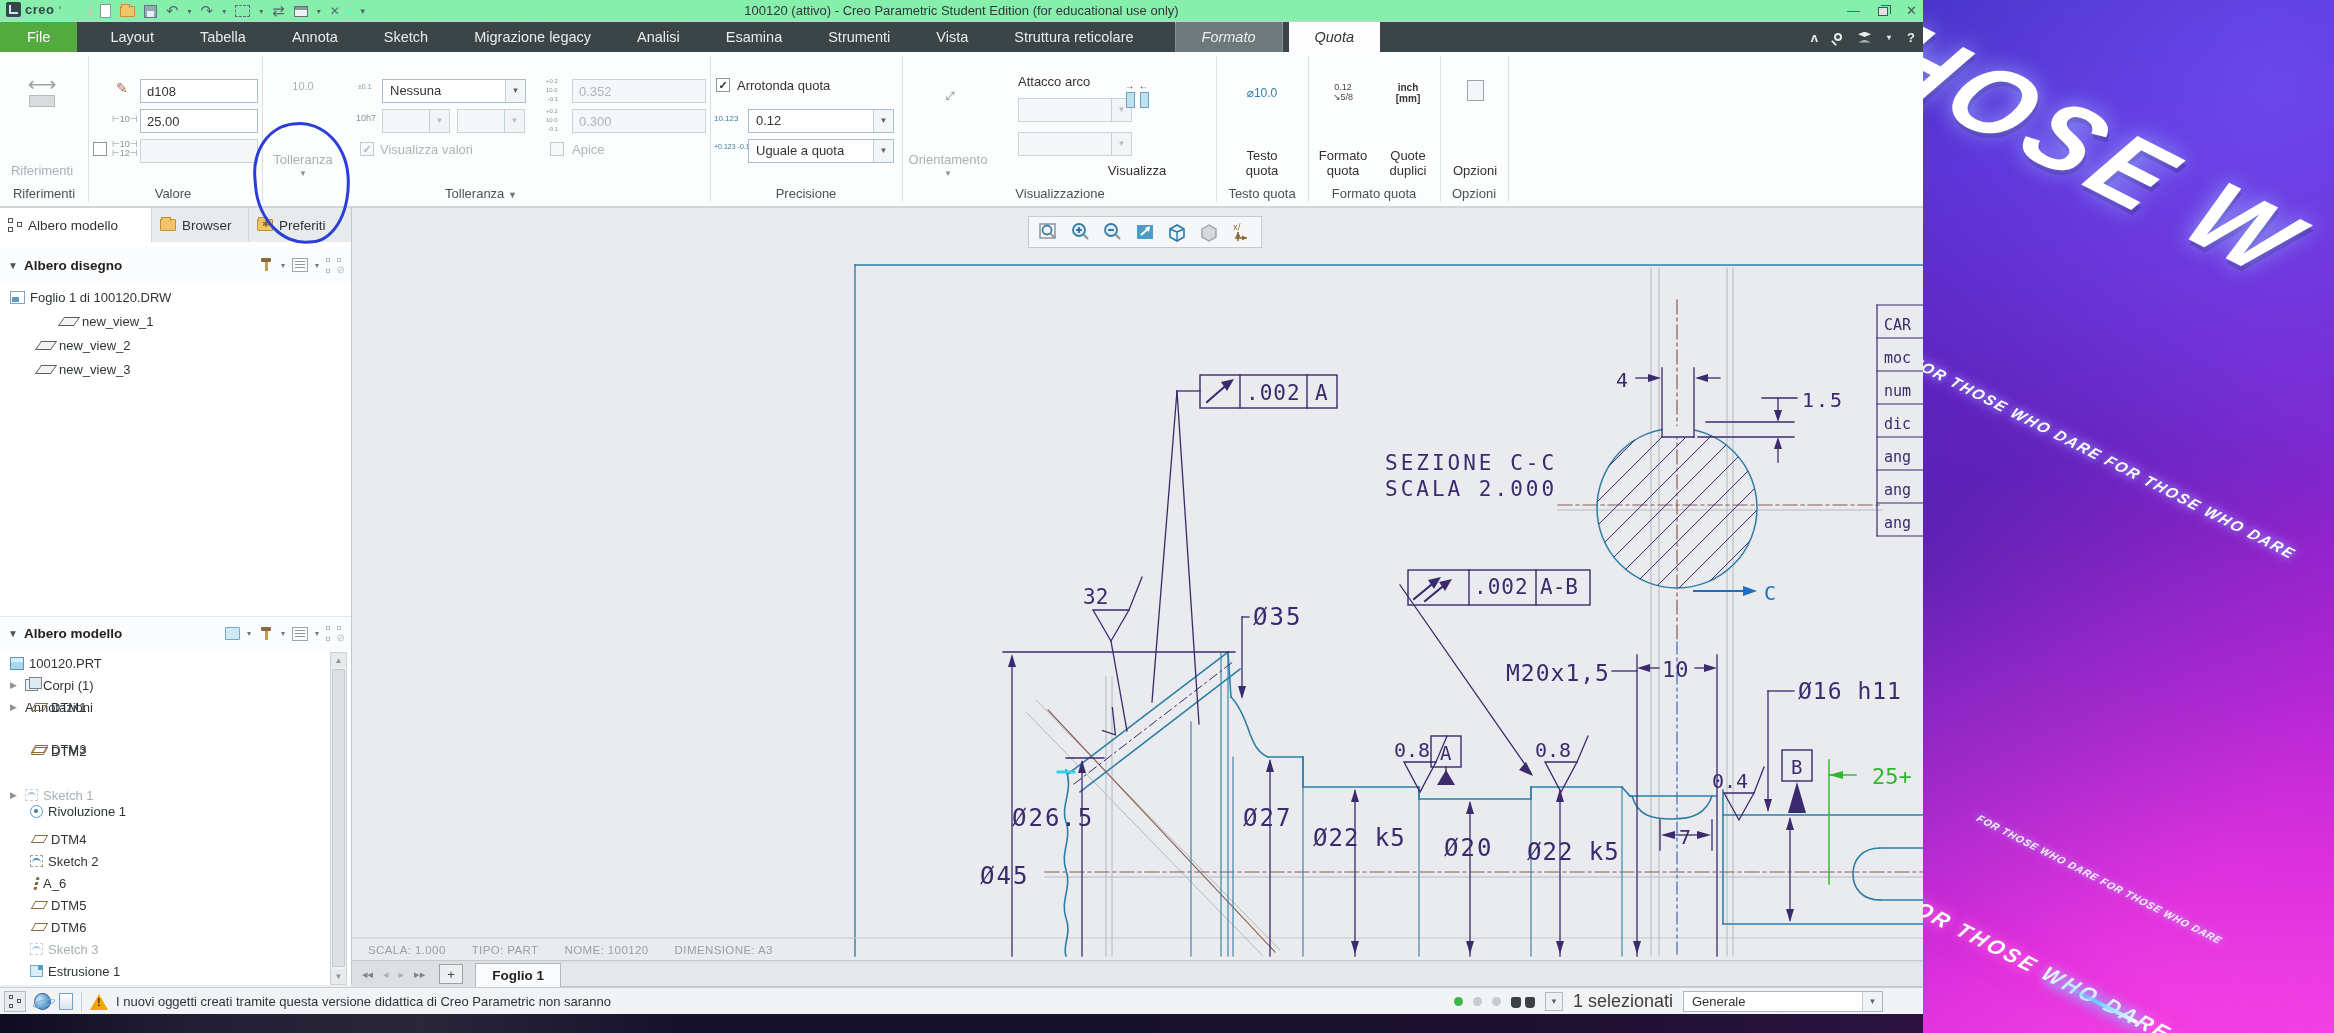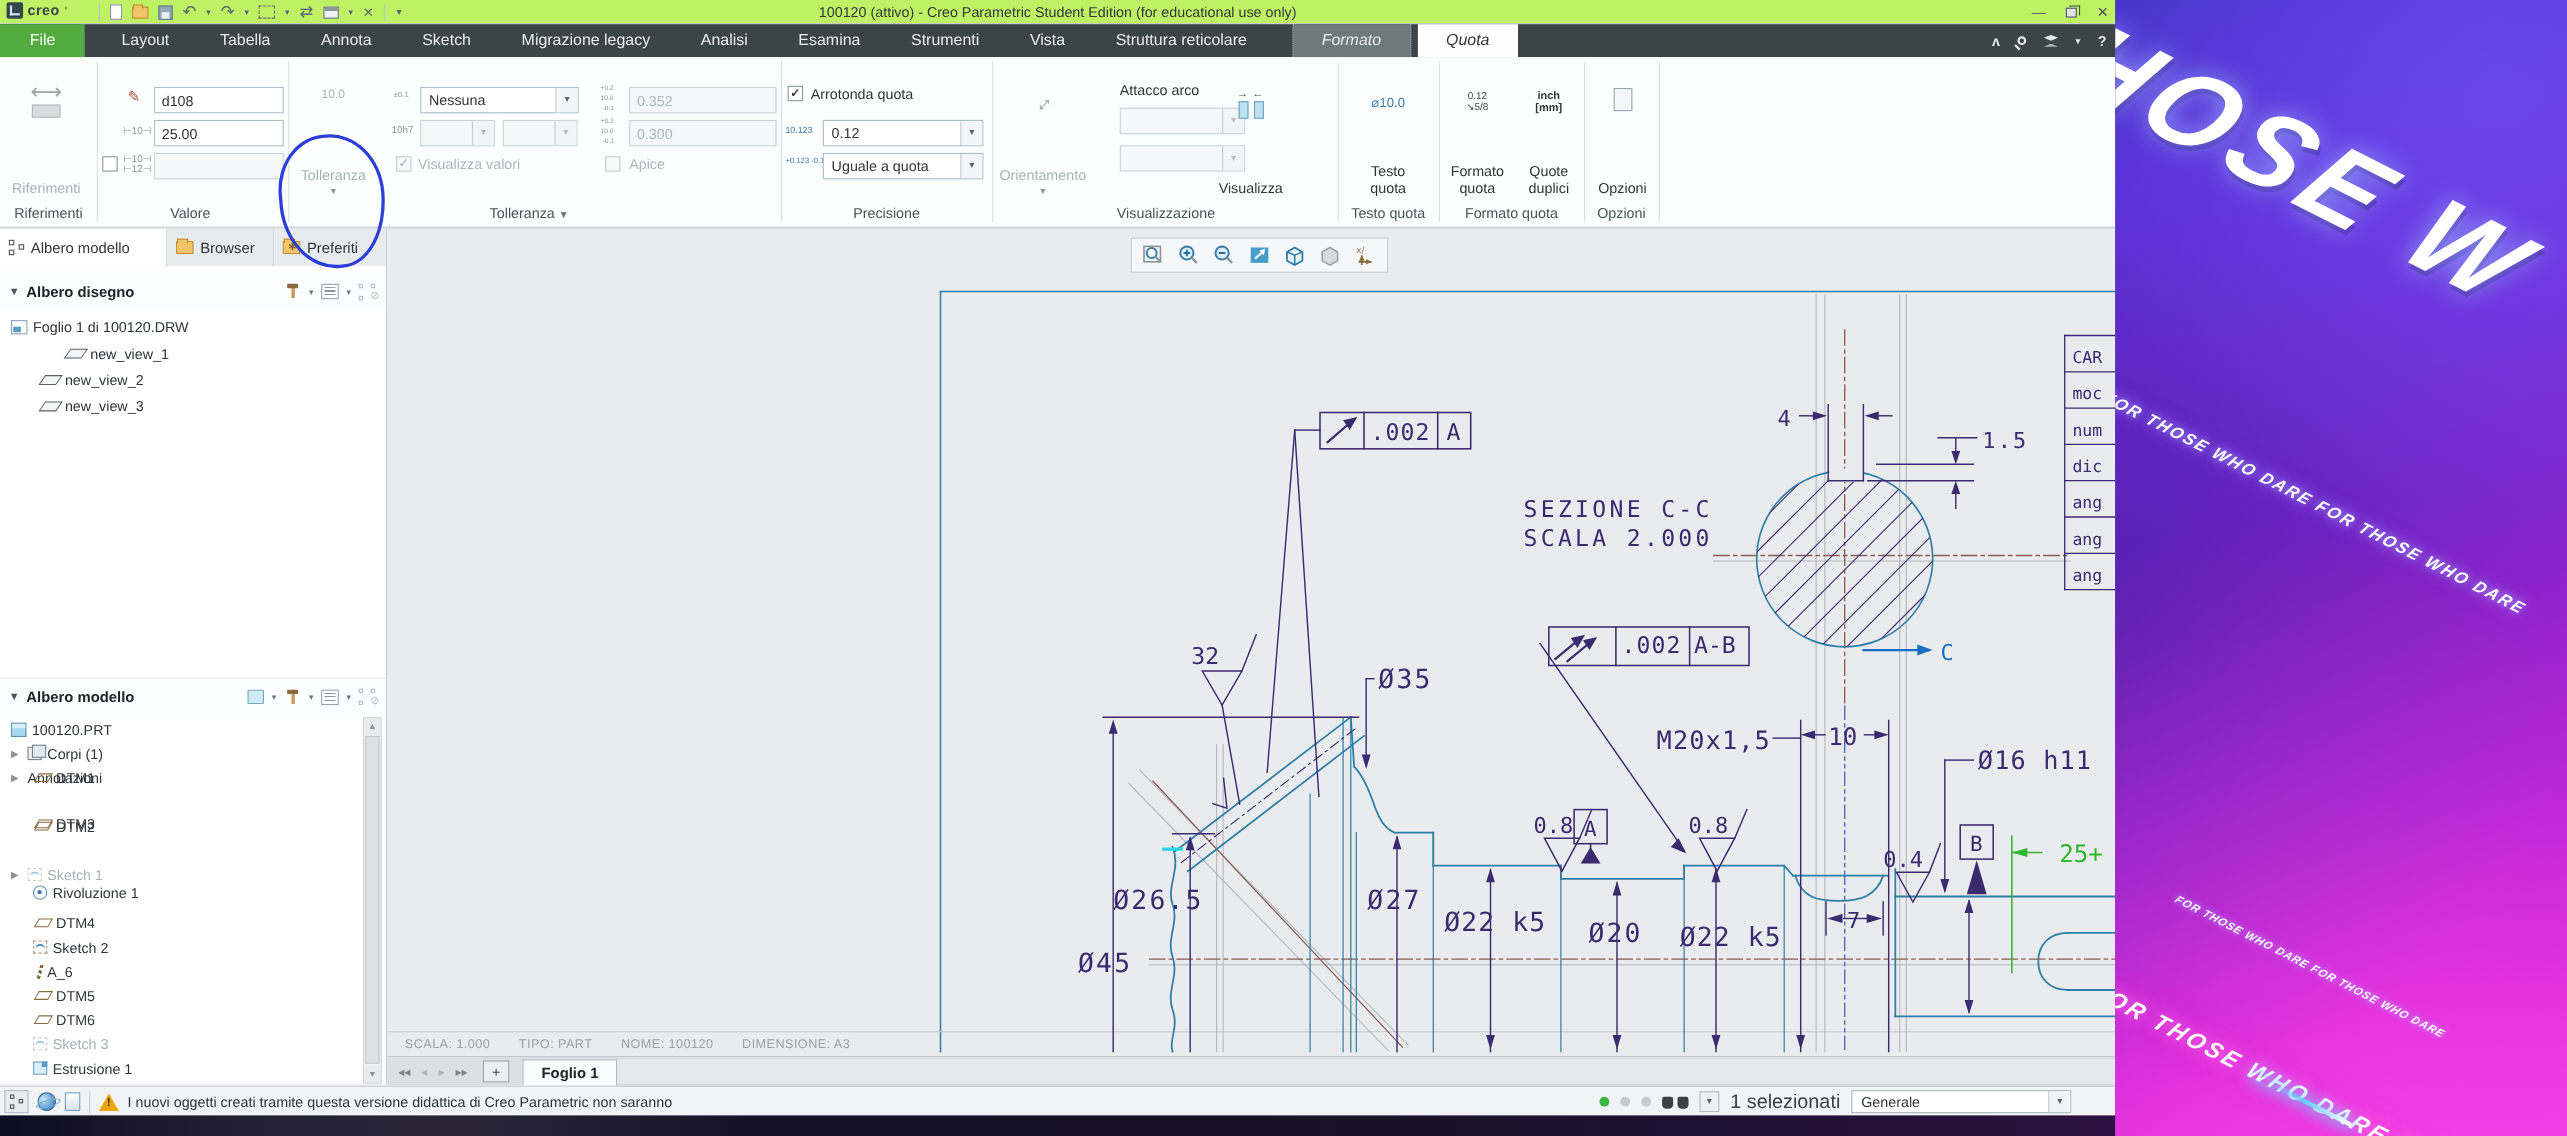--- a/index.html
+++ b/index.html
@@ -1,21 +1,21 @@
 <!DOCTYPE html>
 <html><head>
 <meta charset="utf-8">
 <style>
   * { margin:0; padding:0; box-sizing:border-box; }
   html,body { width:2334px; height:1033px; overflow:hidden; font-family:"Liberation Sans", sans-serif; background:#101020; }
   .screen { position:relative; width:2334px; height:1033px; overflow:hidden; }
   .app { position:absolute; left:0; top:0; width:1923px; height:1033px; background:#eceff1; }
 
   
-  .titlebar { position:absolute; left:0; top:0; width:1923px; height:22px; background:#bef264; border-bottom:1px solid #c6ccd0; }
+  .titlebar { position:absolute; left:0; top:0; width:1923px; height:22px; background:#86efac; border-bottom:1px solid #c6ccd0; }
   .logo { position:absolute; left:6px; top:2px; display:flex; align-items:center; gap:4px; }
   .logo-box { width:15px; height:15px; background:#35454c; border-radius:2px; position:relative; }
   .logo-box::after { content:""; position:absolute; left:3px; top:3px; width:7px; height:7px; border-left:2px solid #cfe6f2; border-bottom:2px solid #cfe6f2; }
   .logo-text { font-size:13px; font-weight:bold; color:#3a4448; letter-spacing:.5px; }
   .logo-sup { font-size:8px; color:#3a4448; vertical-align:super; }
   .qat { position:absolute; left:90px; top:0px; height:22px; display:flex; align-items:center; gap:9px; }
   .qat .sep { width:1px; height:16px; background:#bfc6ca; }
   .qicon { display:inline-block; position:relative; }
   .q-page { width:11px; height:14px; background:#fff; border:1px solid #8a97a0; }
   .q-folder { width:15px; height:11px; background:#f2c46a; border:1px solid #c49036; border-radius:1px; position:relative; }

